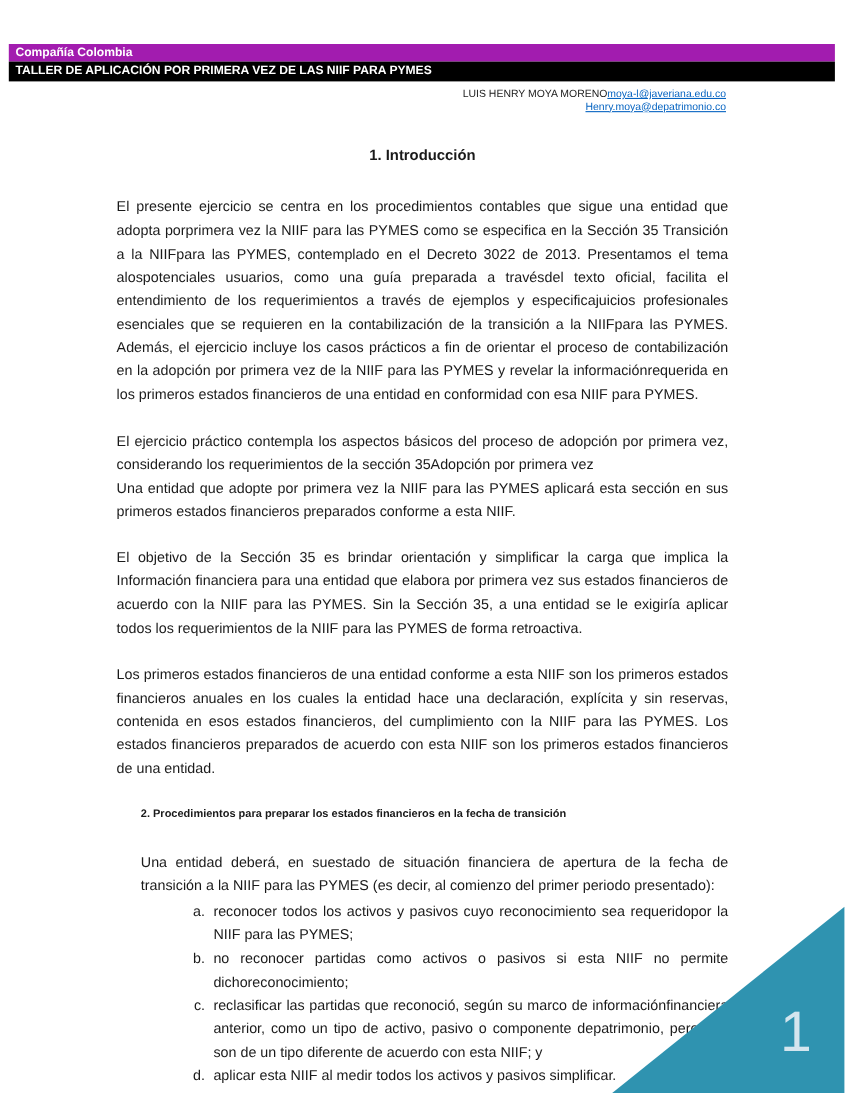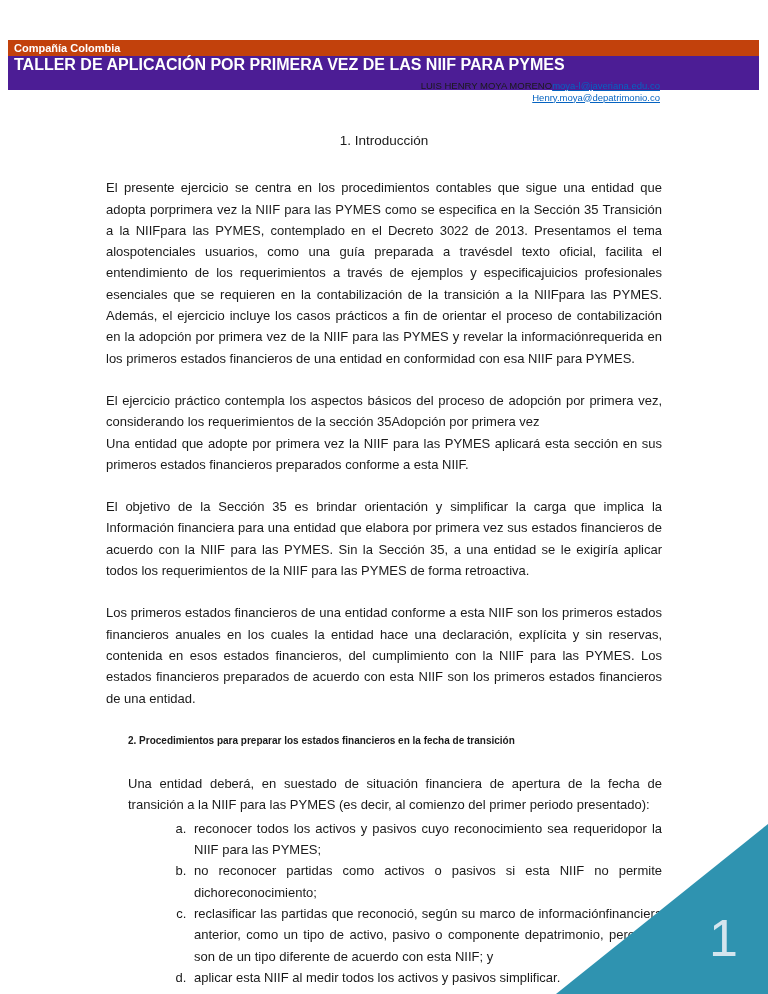--- a/index.html
+++ b/index.html
@@ -15,22 +15,22 @@
   }
 
   
   .header-bar {
     position: absolute;
     left: 8px;
     right: 9px;
     top: 40px;
   }
   .bar-row { color: #ffffff; font-weight: bold; padding: 1px 6px; }
-  .bar-row.company { background: #c2410c; font-size: 11px; line-height: 14px; }
-  .bar-row.doc-title { background: #4c1d95; font-size: 16px; line-height: 15px; padding-bottom: 18px; }
+  .bar-row.company { background: #a21caf; font-size: 11px; line-height: 14px; }
+  .bar-row.doc-title { background: #000000; font-size: 11px; line-height: 15px; padding-bottom: 2px; }
 
   
   .byline {
     position: absolute;
     top: 80px;
     right: 108px;
     text-align: right;
     font-size: 9.5px;
     line-height: 11.5px;
   }
@@ -46,21 +46,21 @@
     position: absolute;
     top: 130px;
     left: 106px;
     width: 556px;
     font-size: 13px;
     line-height: 21.3px;
     text-align: justify;
   }
   .h1 {
     text-align: center;
-    font-weight: normal;
+    font-weight: bold;
     font-size: 13.5px;
     margin: 0 0 26px 0;
   }
   .doc-body p { margin: 0 0 21px 0; }
   .doc-body p.no-gap-bottom { margin-bottom: 0; }
   .doc-body p.no-gap-top { margin-top: 0; }
   .h2 {
     font-weight: bold;
     font-size: 10px;
     margin: 4px 0 22px 22px;

